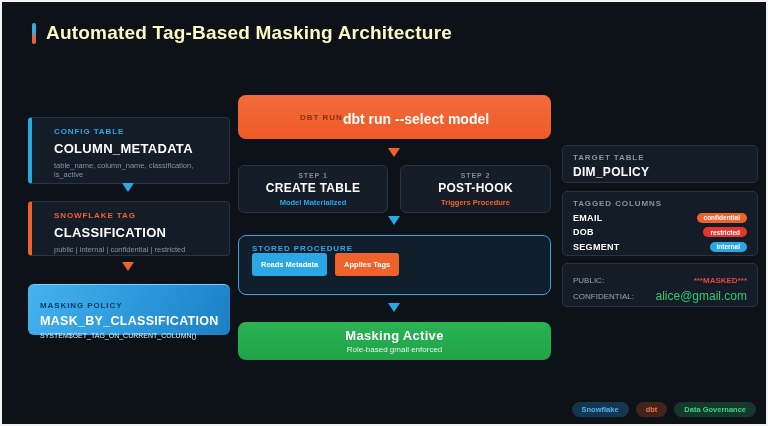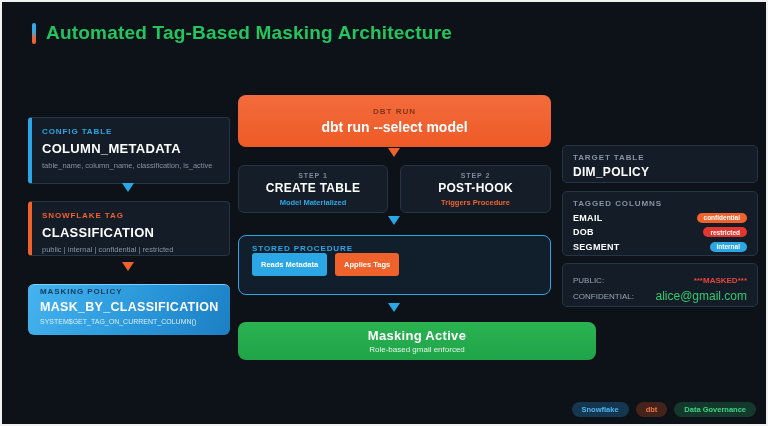--- a/index.html
+++ b/index.html
@@ -5,53 +5,53 @@
   * { margin:0; padding:0; box-sizing:border-box; }
   html,body { width:768px; height:426px; background:#ffffff; font-family:"Liberation Sans", sans-serif; }
   .canvas {
     position:relative; width:768px; height:426px;
     background:#0d1219; border:2px solid #f2f2f2; overflow:hidden;
   }
   
   .title-row { position:absolute; left:30px; top:20px; display:flex; align-items:center; gap:10px; }
   .accent-bar { width:4px; height:21px; border-radius:2px;
     background:linear-gradient(180deg,#35a9e8 0%,#35a9e8 40%,#f0622c 75%,#f0622c 100%); }
-  .page-title { color:#22c55e; font-size:19px; font-weight:bold; letter-spacing:0.2px; }
+  .page-title { color:#fef9c3; font-size:19px; font-weight:bold; letter-spacing:0.2px; }
 
   
   .card { position:absolute; background:#131c27; border:1px solid #263545; border-radius:5px; }
   .lbl { font-size:8px; font-weight:bold; letter-spacing:0.9px; color:#8593a2; }
   .name { font-size:13px; font-weight:bold; color:#ffffff; letter-spacing:0.3px; }
   .detail { font-size:7.5px; color:#8593a2; }
 
   
-  .l-card { left:26px; width:202px; padding:9px 10px; border-left-width:4px; border-radius:4px; }
+  .l-card { left:26px; width:202px; padding:9px 22px; border-left-width:4px; border-radius:4px; }
   .config-card { top:115px; height:67px; border-left-color:#2ca7e6; }
   .config-card .lbl { color:#2ca7e6; }
   .tag-card { top:199px; height:55px; border-left-color:#f0622c; }
   .tag-card .lbl { color:#f0622c; }
   .l-card .name { margin-top:5px; }
   .l-card .detail { margin-top:5px; }
   .policy-card { position:absolute; left:26px; top:282px; width:202px; height:51px;
-    border-radius:6px; padding:2px 12px;
+    border-radius:6px; padding:16px 12px;
     background:linear-gradient(115deg,#45b3ef 0%,#2a97da 55%,#1c7fc4 100%);
     border-top:1px solid #7fd0f7; }
   .policy-card .lbl { color:#0e3c5e; }
   .policy-card .name { font-size:12.5px; margin-top:4px; }
   .policy-card .detail { color:#d8effc; margin-top:4px; font-size:7px; }
 
   
   .arrow { position:absolute; width:0; height:0;
     border-left:6px solid transparent; border-right:6px solid transparent; border-top:9px solid #2ca7e6; }
   .arrow.orange { border-top-color:#f0622c; }
 
   
-  .dbt-card { position:absolute; left:236px; top:93px; width:313px; height:52px; border-radius:8px;
+  .dbt-card { position:absolute; left:236px; top:93px; width:313px; height:44px; border-radius:8px;
     background:linear-gradient(180deg,#f36b3c 0%,#ee5a26 100%);
-    display:flex; flex-direction:column; align-items:center; justify-content:center; }
+    display:flex; flex-direction:row; align-items:center; justify-content:center; }
   .dbt-card .lbl { color:rgba(40,10,0,0.55); letter-spacing:1px; }
   .dbt-card .cmd { color:#ffffff; font-size:14px; font-weight:bold; margin-top:3px; }
 
   .step-card { position:absolute; top:163px; height:48px; background:#141d28; border:1px solid #263545;
     border-radius:6px; display:flex; flex-direction:column; align-items:center; justify-content:center; }
   .step1 { left:236px; width:150px; }
   .step2 { left:398px; width:151px; }
   .step-card .lbl { font-size:7px; color:#7e8b99; }
   .step-card .name { font-size:12px; margin-top:2px; }
   .step-card .detail { margin-top:3px; font-weight:bold; }
@@ -60,21 +60,21 @@
 
   .proc-card { position:absolute; left:236px; top:233px; width:313px; height:60px; background:#111e2c;
     border:1.5px solid #2ca7e6; border-radius:8px; padding:8px 13px; }
   .proc-card .lbl { color:#2ca7e6; }
   .proc-card .name { margin:4px 0 5px 0; }
   .proc-badges { display:flex; gap:8px; }
   .proc-badge { font-size:7.5px; font-weight:bold; color:#ffffff; padding:7px 9px; border-radius:3px; }
   .proc-badge.blue { background:#2ca7e6; }
   .proc-badge.orange { background:#f0622c; }
 
-  .active-card { position:absolute; left:236px; top:320px; width:358px; height:38px; border-radius:8px;
+  .active-card { position:absolute; left:236px; top:320px; width:313px; height:38px; border-radius:8px;
     background:linear-gradient(180deg,#2bb352 0%,#1fa449 100%);
     display:flex; flex-direction:column; align-items:center; justify-content:center; }
   .active-card .name { font-size:13px; }
   .active-card .detail { color:rgba(255,255,255,0.88); margin-top:2px; font-size:8px; }
 
   
   .r-card { left:560px; width:196px; padding:7px 10px; }
   .target-card { top:143px; height:38px; }
   .target-card .name { font-size:12px; margin-top:3px; }
   .tagged-card { top:189px; height:65px; }

